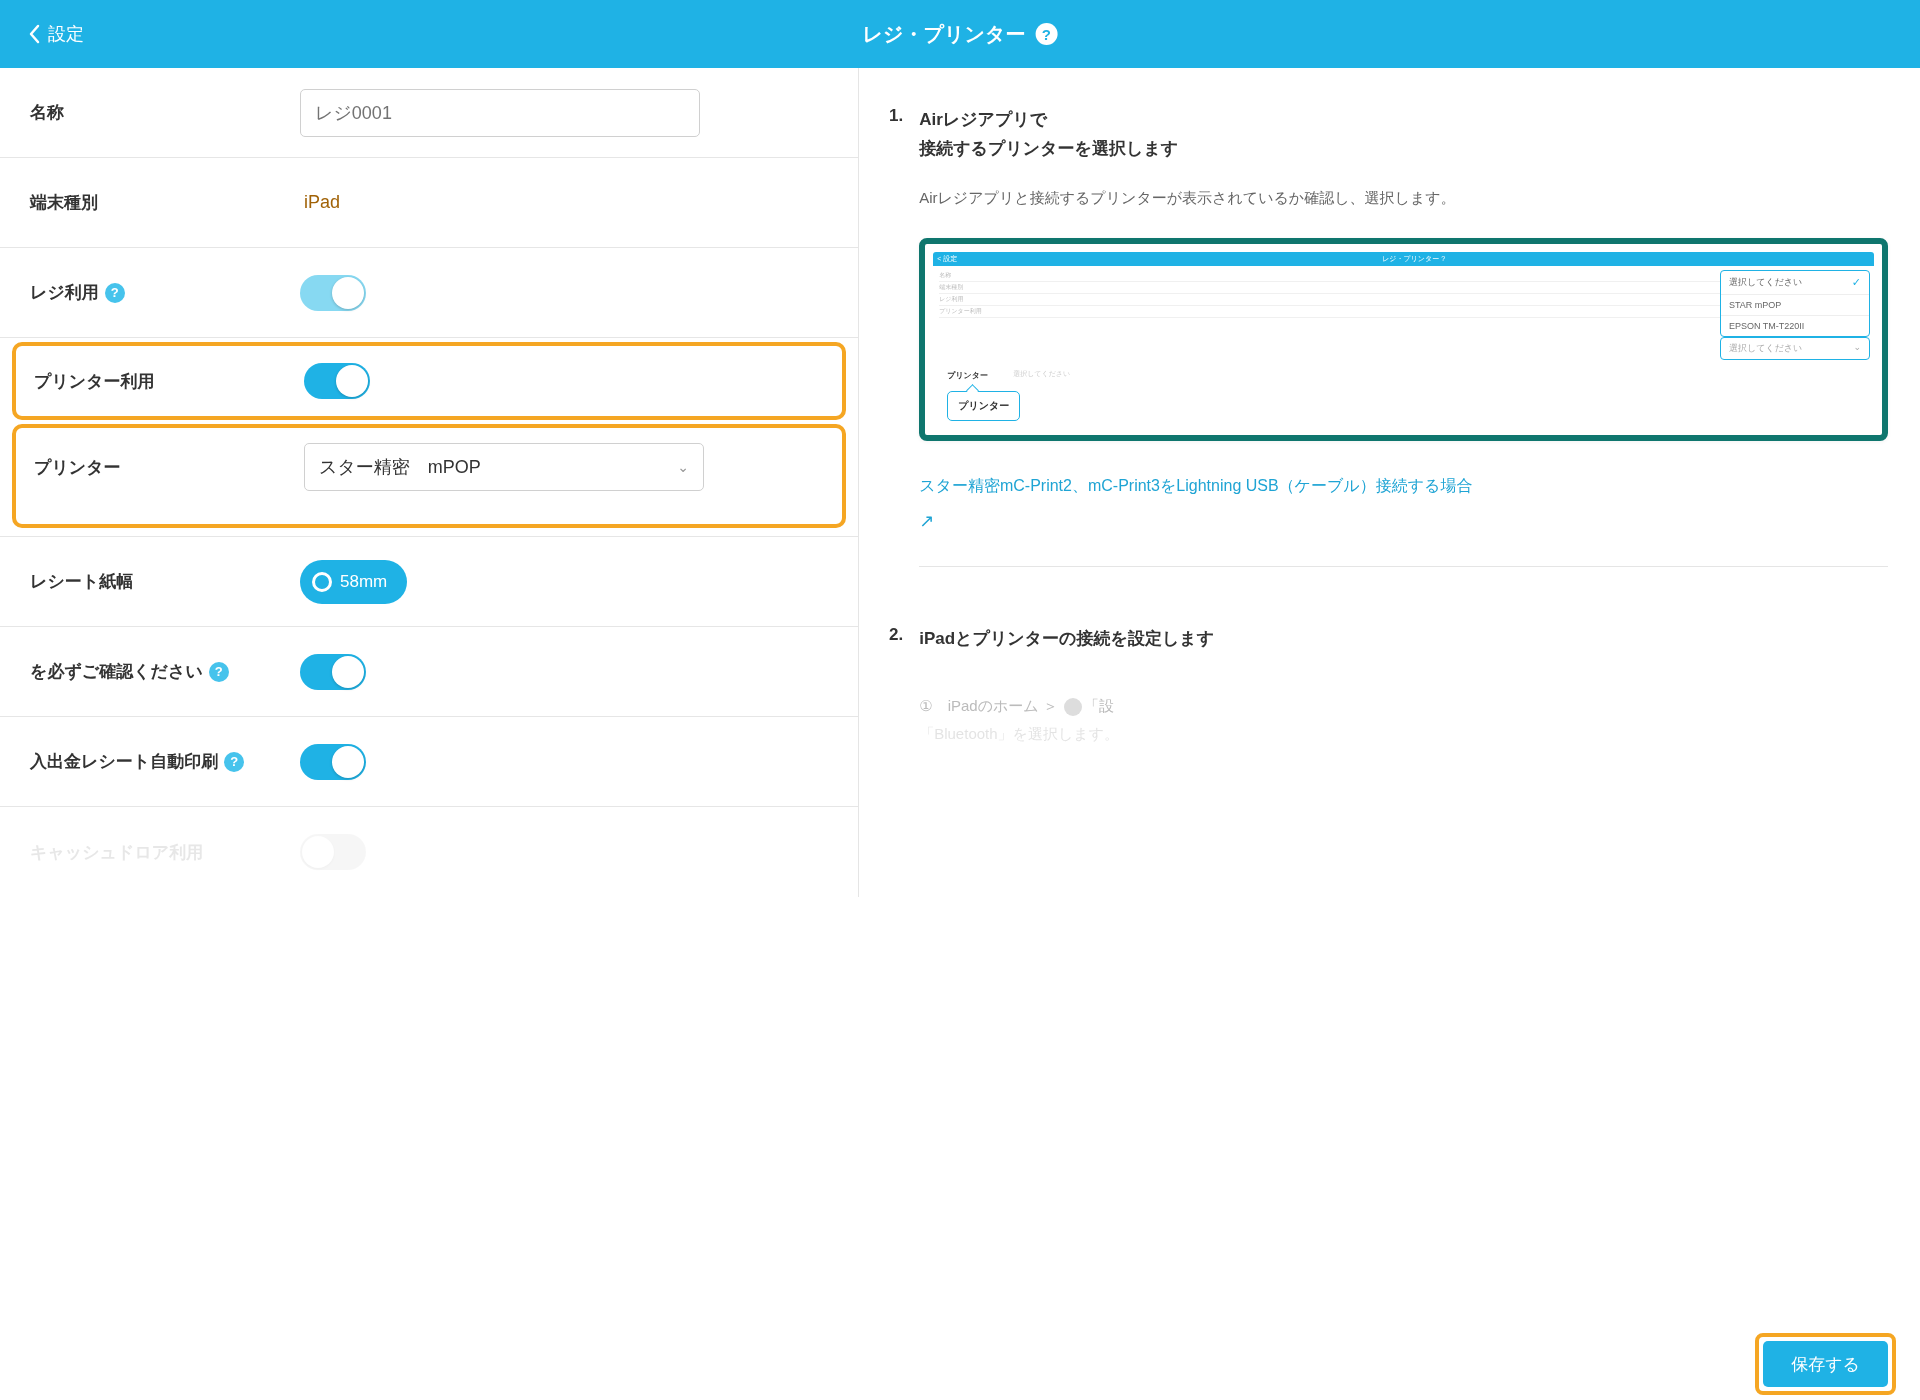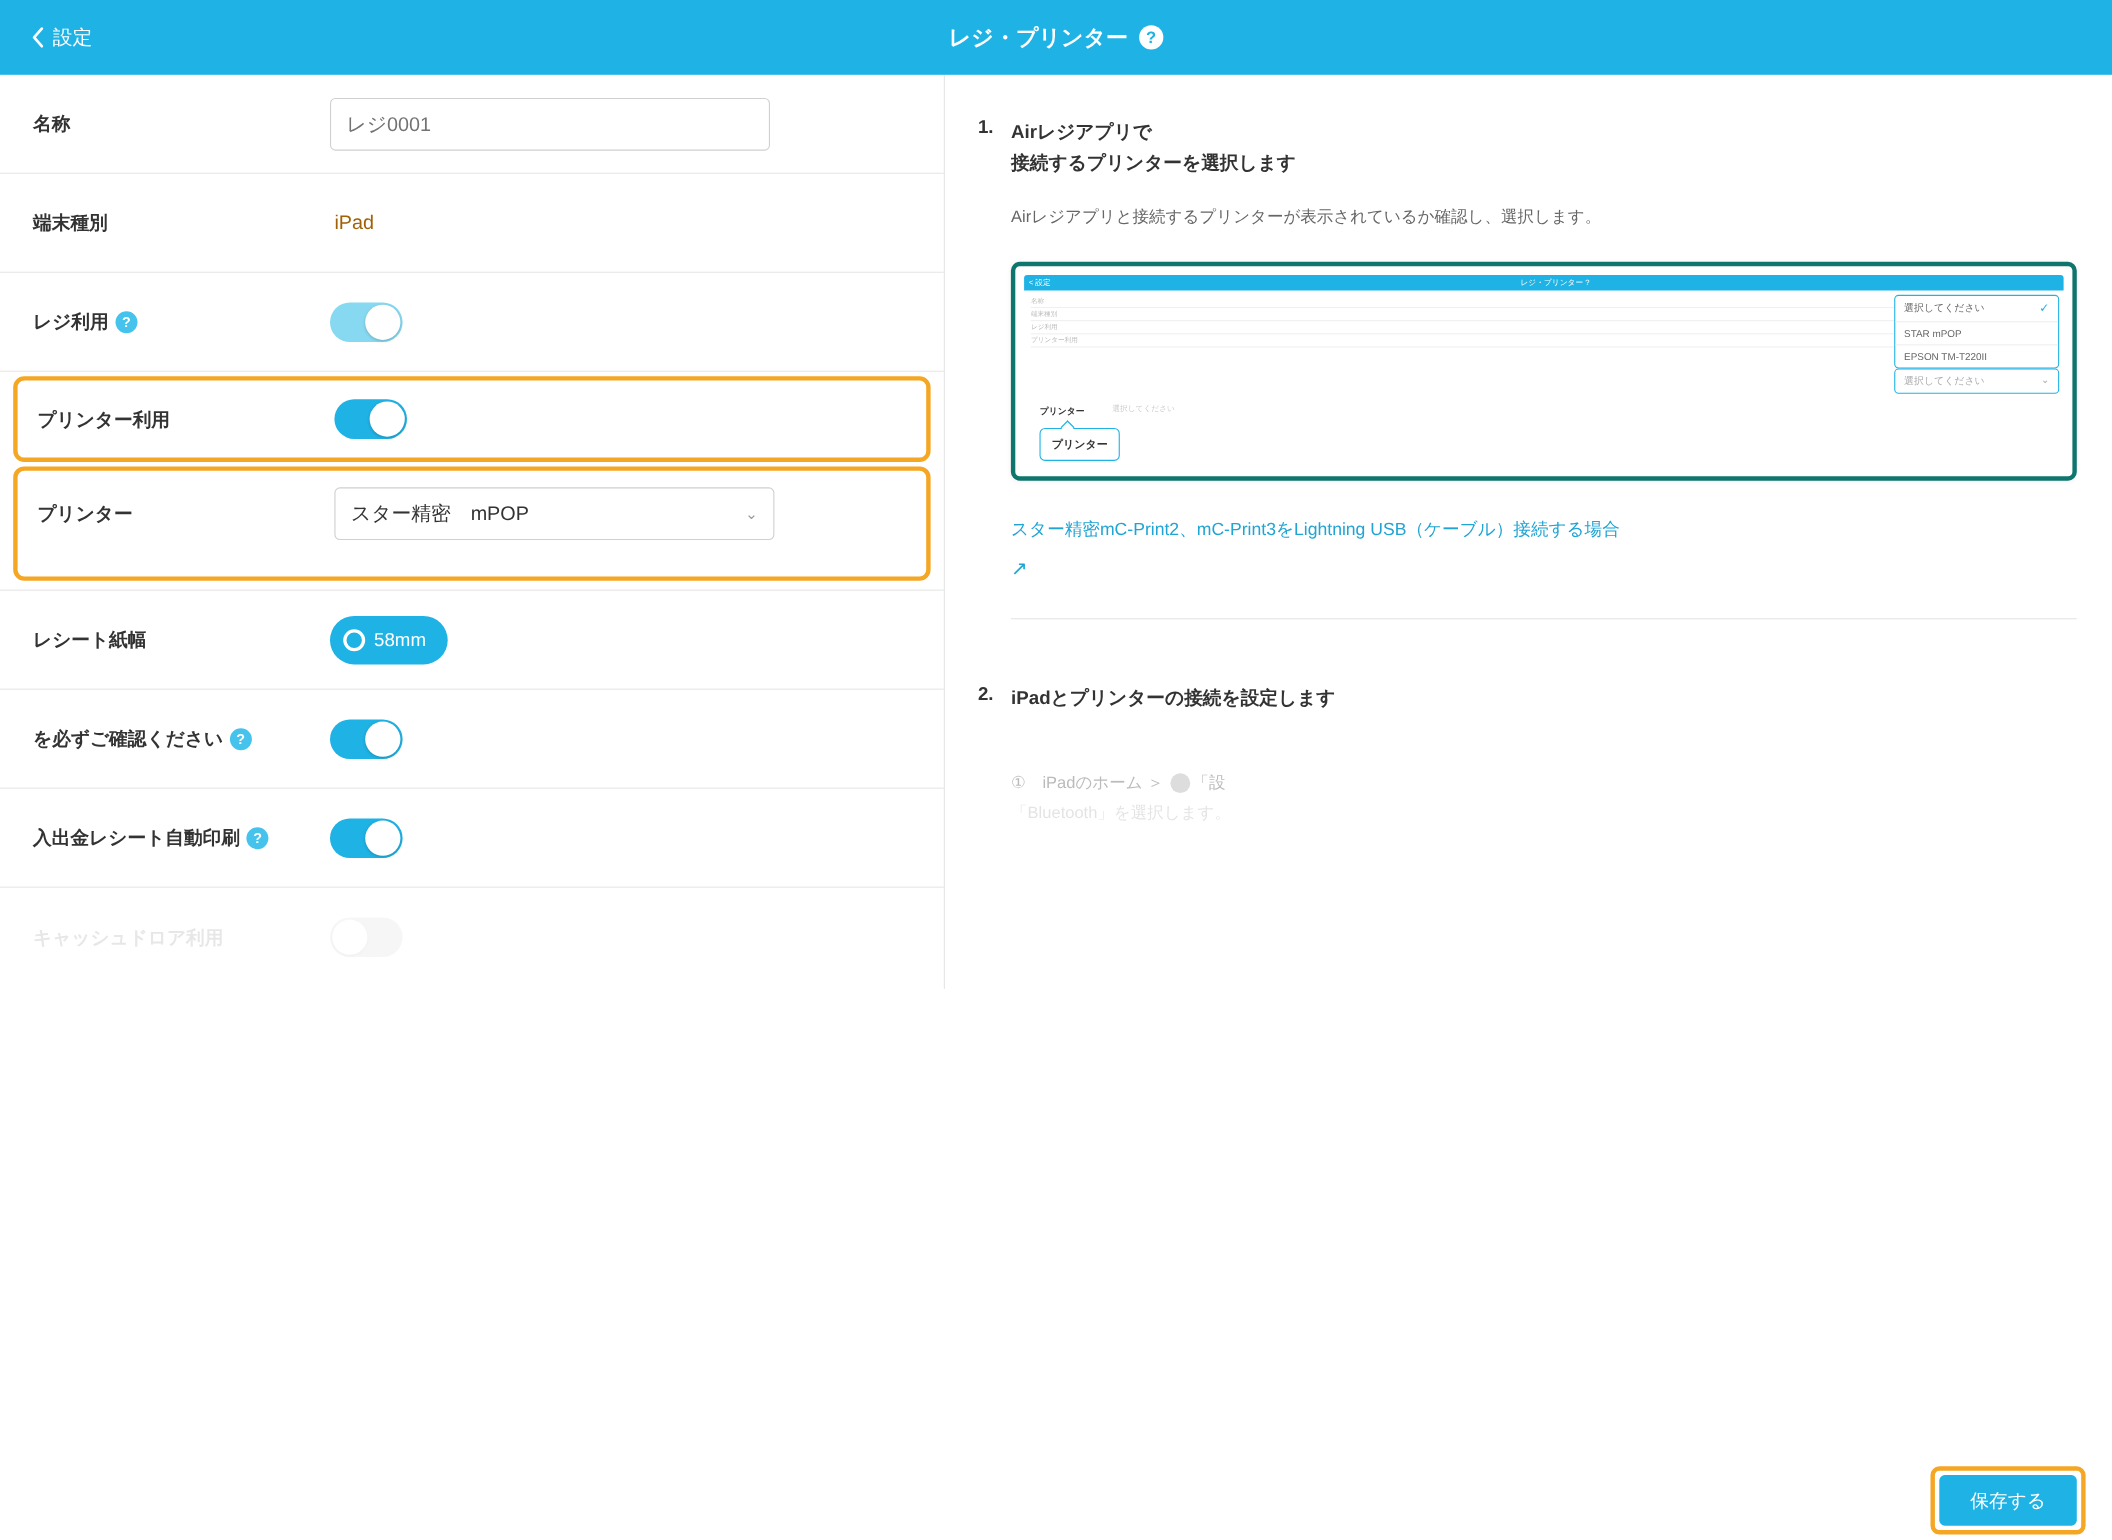--- a/index.html
+++ b/index.html
@@ -44,21 +44,21 @@
     
     .pill-btn { height: 44px; border-radius: 22px; background: #1FB2E5; color: #fff; display: inline-flex; align-items: center; padding: 0 20px 0 12px; font-size: 17px; font-weight: 500; gap: 8px; cursor: pointer; }
     .pill-radio { width: 20px; height: 20px; border: 3px solid #fff; border-radius: 50%; }
     
     .instruction-item { display: flex; gap: 16px; margin-bottom: 24px; }
     .instruction-num { font-size: 17px; font-weight: 600; }
     .instruction-body { flex: 1; }
     .instruction-title { font-size: 17px; font-weight: 600; line-height: 1.7; }
     .instruction-desc { font-size: 15px; color: #666; margin-top: 20px; line-height: 1.9; }
     
-    .diagram { border: 4px solid #0f766e; border-radius: 8px; padding: 8px; margin-top: 26px; margin-bottom: 30px; background:#fff; box-shadow: 0 1px 4px rgba(0,0,0,0.05);}
+    .diagram { border: 6px solid #0f766e; border-radius: 8px; padding: 8px; margin-top: 26px; margin-bottom: 30px; background:#fff; box-shadow: 0 1px 4px rgba(0,0,0,0.05);}
     .diagram-inner { position: relative; height: 175px; }
     .diagram-header { height: 14px; background: #1FB2E5; border-radius: 3px 3px 0 0; display:flex; align-items:center; justify-content:space-between; padding:0 4px; color:#fff; font-size:7px;}
     .diagram-body-rows { padding: 4px 6px; }
     .diagram-rowline { height: 12px; border-bottom: 1px solid #F0F0F0; font-size: 6px; color:#bbb; display:flex; align-items:center;}
     .diagram-popup { position: absolute; right: 4px; top: 18px; width: 150px; border: 1.5px solid #1FB2E5; border-radius: 4px; background: #fff; }
     .diagram-popup-row { padding: 5px 8px; font-size: 9px; color: #666; border-bottom: 1px solid #EEE; display:flex; justify-content:space-between; align-items:center;}
     .diagram-popup-row:last-child { border-bottom: none; }
     .diagram-popup2 { position: absolute; right: 4px; top: 85px; width: 150px; border: 1.5px solid #1FB2E5; border-radius: 4px; background: #fff; padding: 4px 8px; font-size: 9px; color: #aaa; display:flex; justify-content:space-between;}
     .diagram-callout { position: absolute; left: 14px; bottom: 6px; border: 1.5px solid #1FB2E5; border-radius: 5px; padding: 7px 10px; font-size: 10px; font-weight: 600; color: #333; background: #fff; }
     .diagram-callout::before { content:""; position:absolute; top:-6px; left:20px; width:8px; height:8px; background:#fff; border-top:1.5px solid #1FB2E5; border-left:1.5px solid #1FB2E5; transform:rotate(45deg);}
@@ -70,21 +70,21 @@
     
     .divider { border-top: 1px solid #E5E5E5; margin: 34px 0; }
     
     .footer-bar { position: fixed; bottom: 0; left: 0; right: 0; height: 72px; background: rgba(255,255,255,0.9); display: flex; align-items: center; justify-content: flex-end; padding-right: 24px; }
     .save-btn-wrap { border: 4px solid #F5A623; border-radius: 8px; padding: 4px; }
     .save-btn { background: #1FB2E5; color: #fff; border: none; border-radius: 5px; height: 46px; padding: 0 28px; font-size: 17px; font-weight: 500; cursor: pointer; }
     
     .faded-row { opacity: 0.35; }
     .faded-row .row-label { color: #BBB; }
     
-    .bottom-instruction-fade { color: #BBB; font-size: 15px; margin-top: 48px; line-height:1.9;}
+    .bottom-instruction-fade { color: #BBB; font-size: 15px; margin-top: 38px; line-height:1.9;}
     .bottom-instruction-fade .gear { display:inline-block; width:18px; height:18px; border-radius:50%; background:#DDD; vertical-align:middle; margin: 0 2px;}
     .check-blue { color:#1FB2E5; font-size:11px;}
   </style>
 </head>
 <body>
 
 <div class="header">
   <div class="back-btn">
     <svg class="back-chevron" viewBox="0 0 12 20" fill="none">
         <path d="M10 2 L3 10 L10 18" stroke="#fff" stroke-width="2.5" stroke-linecap="round" stroke-linejoin="round"></path>

